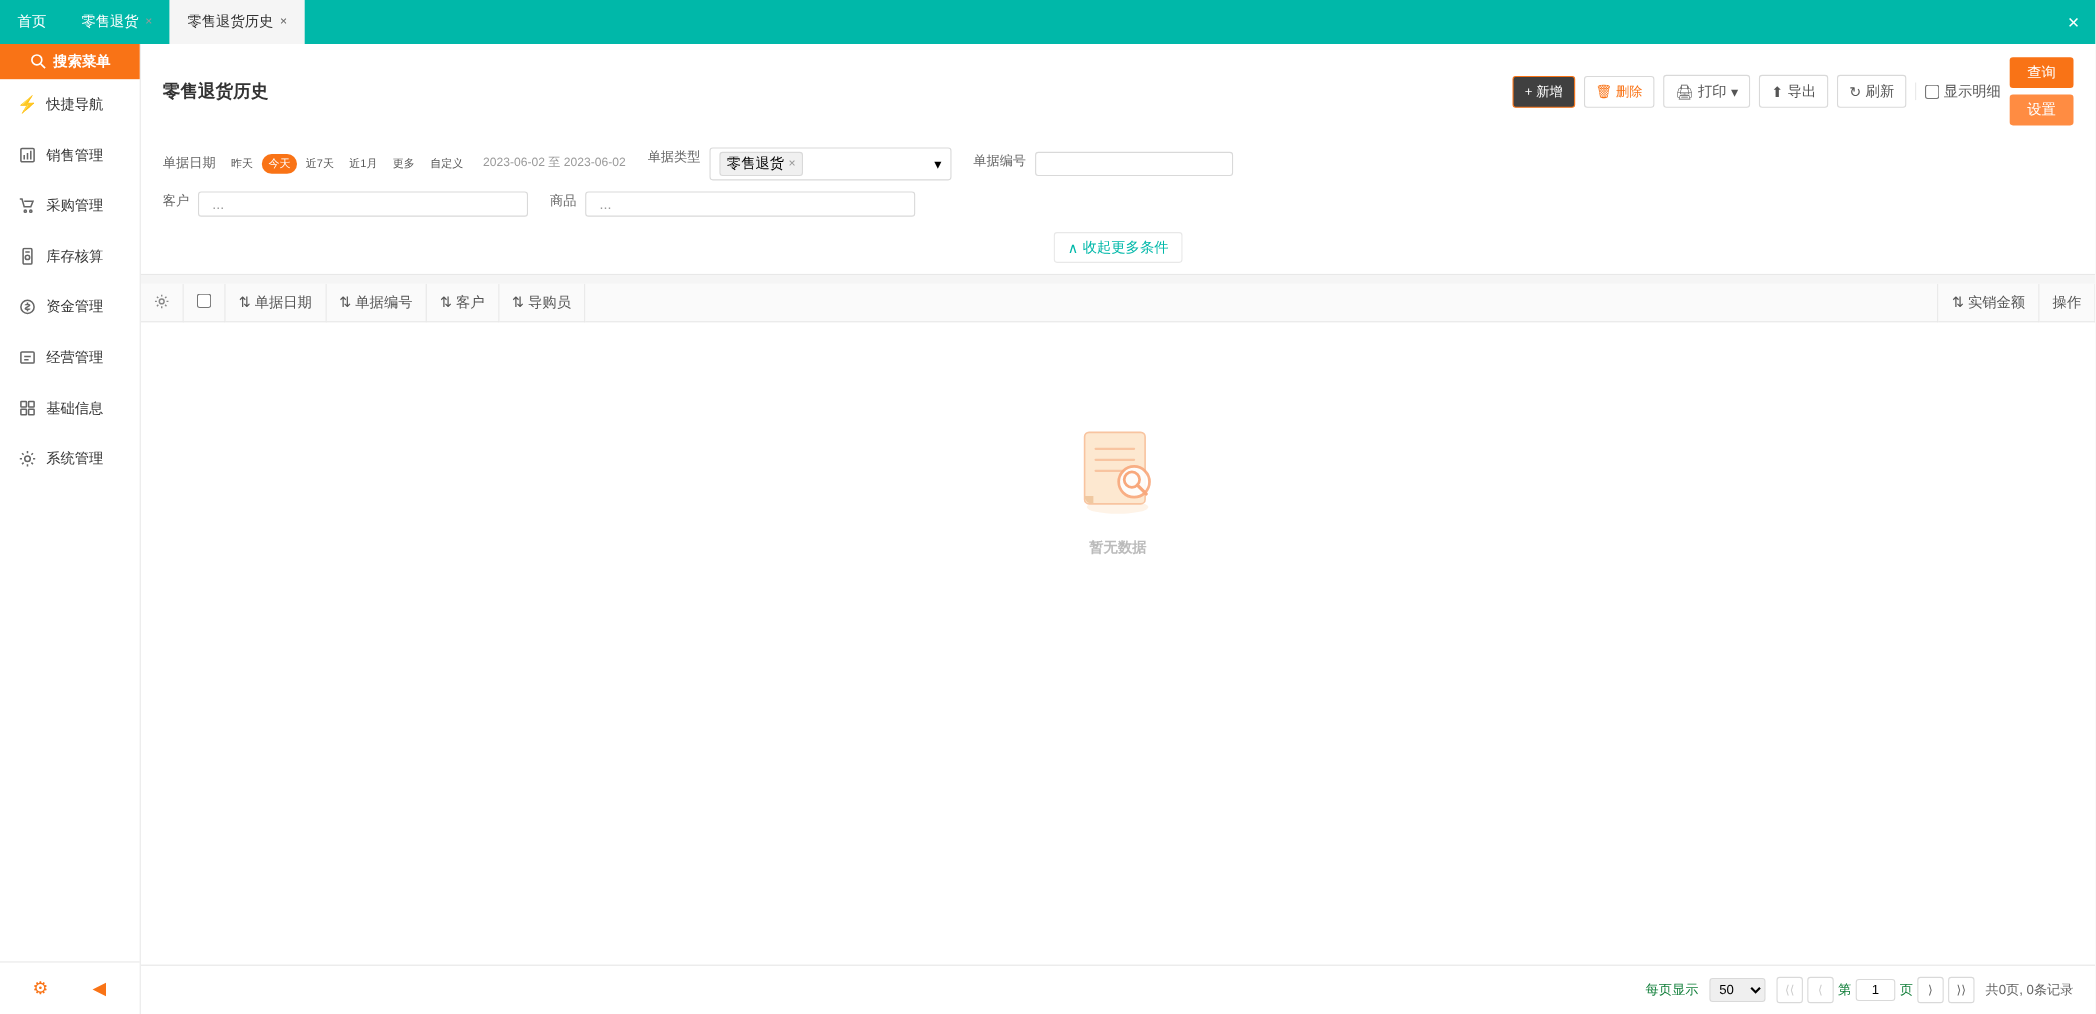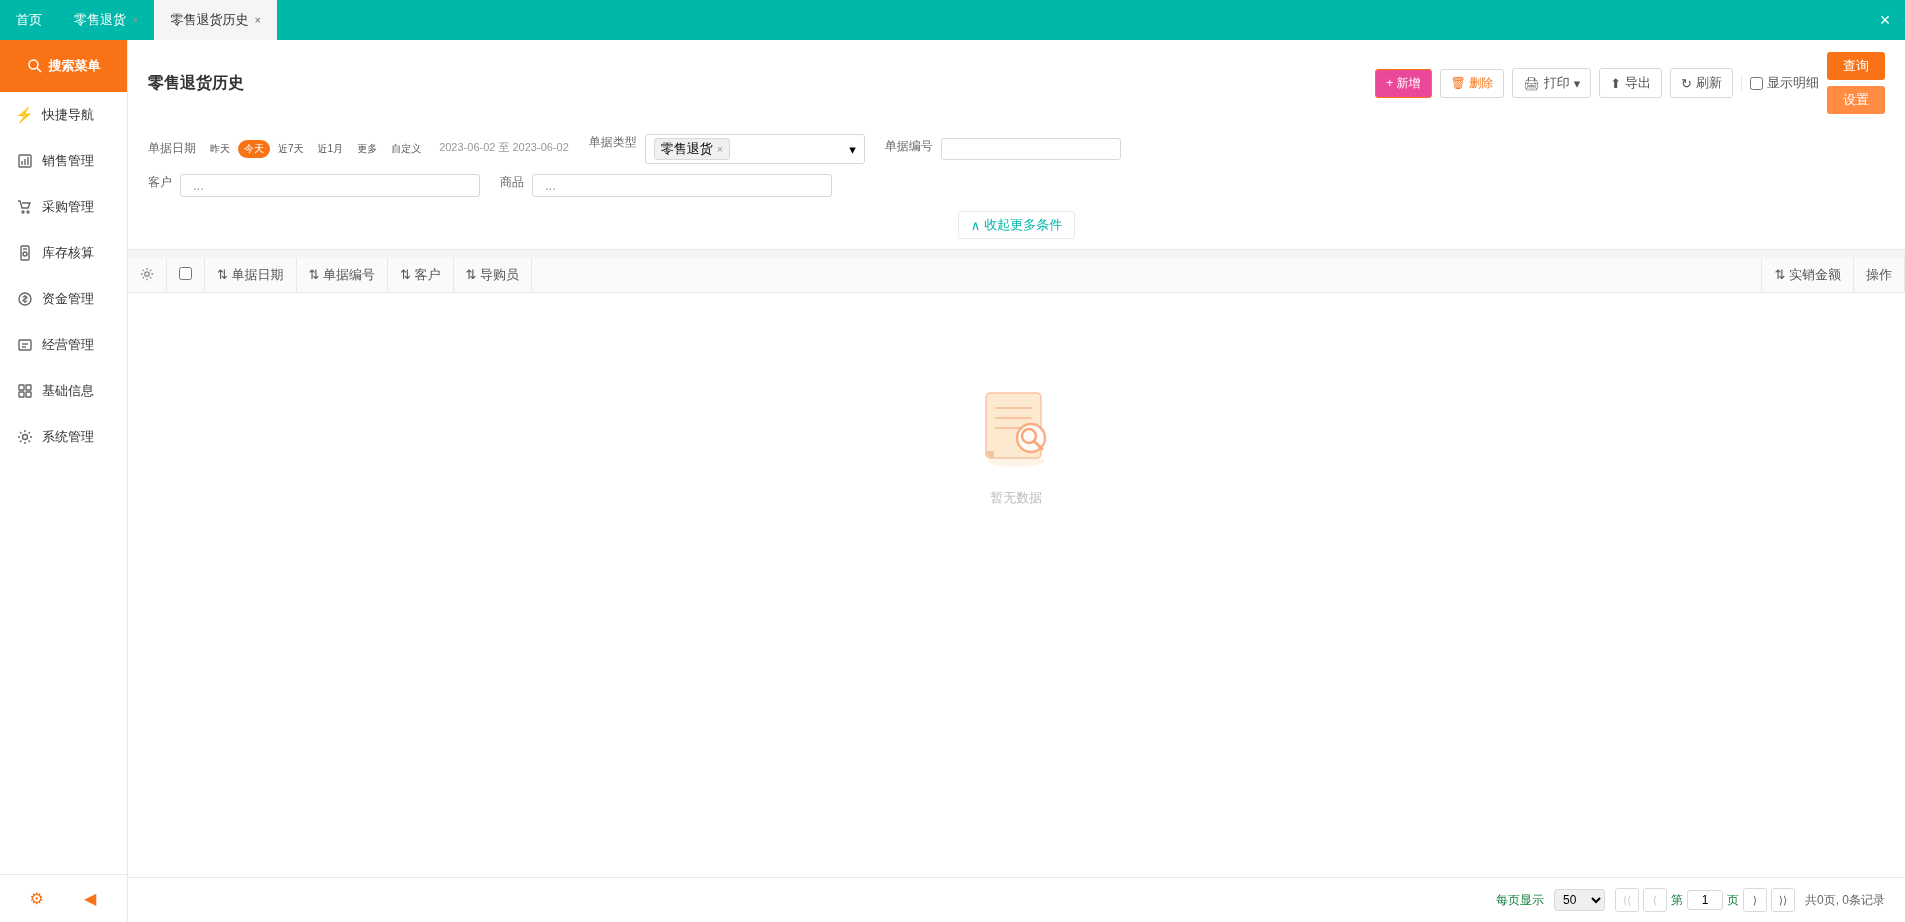--- a/index.html
+++ b/index.html
@@ -65,21 +65,21 @@
     .sidebar {
       width: 128px;
       background: #fff;
       display: flex;
       flex-direction: column;
       border-right: 1px solid #e8e8e8;
       flex-shrink: 0;
     }
     .sidebar-search {
       background: #f97316;
-      height: 52px;
+      height: 32px;
       display: flex;
       align-items: center;
       justify-content: center;
       gap: 6px;
       cursor: pointer;
       color: #fff;
       font-size: 13px;
       font-weight: bold;
     }
     .sidebar-search .search-icon-svg {
@@ -165,21 +165,21 @@
       gap: 4px;
       padding: 5px 10px;
       border: 1px solid #d9d9d9;
       background: #fff;
       border-radius: 3px;
       cursor: pointer;
       color: #555;
       font-size: 12px;
     }
     .toolbar-btn.primary {
-      background: #ec4899;
+      background: #404040;
       border-color: #f97316;
       color: #fff;
     }
     .toolbar-btn.danger { color: #f97316; }
     .checkbox-label {
       display: flex;
       align-items: center;
       gap: 4px;
       font-size: 12px;
       color: #555;
@@ -640,21 +640,21 @@
             <th style="text-align:right;">
               <span>⇅ 实销金额</span>
             </th>
             <th>
               <span>操作</span>
             </th>
           </tr>
         </thead>
         <tbody>
           <tr>
-            <td colspan="9" style="padding:0;">
+            <td colspan="9" style="padding:0;font-weight:bold;">
               <div class="empty-state">
 
                 <svg class="empty-icon" viewBox="0 0 100 100" xmlns="http://www.w3.org/2000/svg">
                   <ellipse cx="50" cy="88" rx="28" ry="6" fill="#fde8d0" opacity="0.5"></ellipse>
 
                   <rect x="20" y="20" width="55" height="65" rx="4" fill="#fde8d0" stroke="#f8c4a0" stroke-width="1.5"></rect>
 
                   <line x1="30" y1="35" x2="65" y2="35" stroke="#f8c4a0" stroke-width="2" stroke-linecap="round"></line>
                   <line x1="30" y1="45" x2="65" y2="45" stroke="#f8c4a0" stroke-width="2" stroke-linecap="round"></line>
                   <line x1="30" y1="55" x2="55" y2="55" stroke="#f8c4a0" stroke-width="2" stroke-linecap="round"></line>

